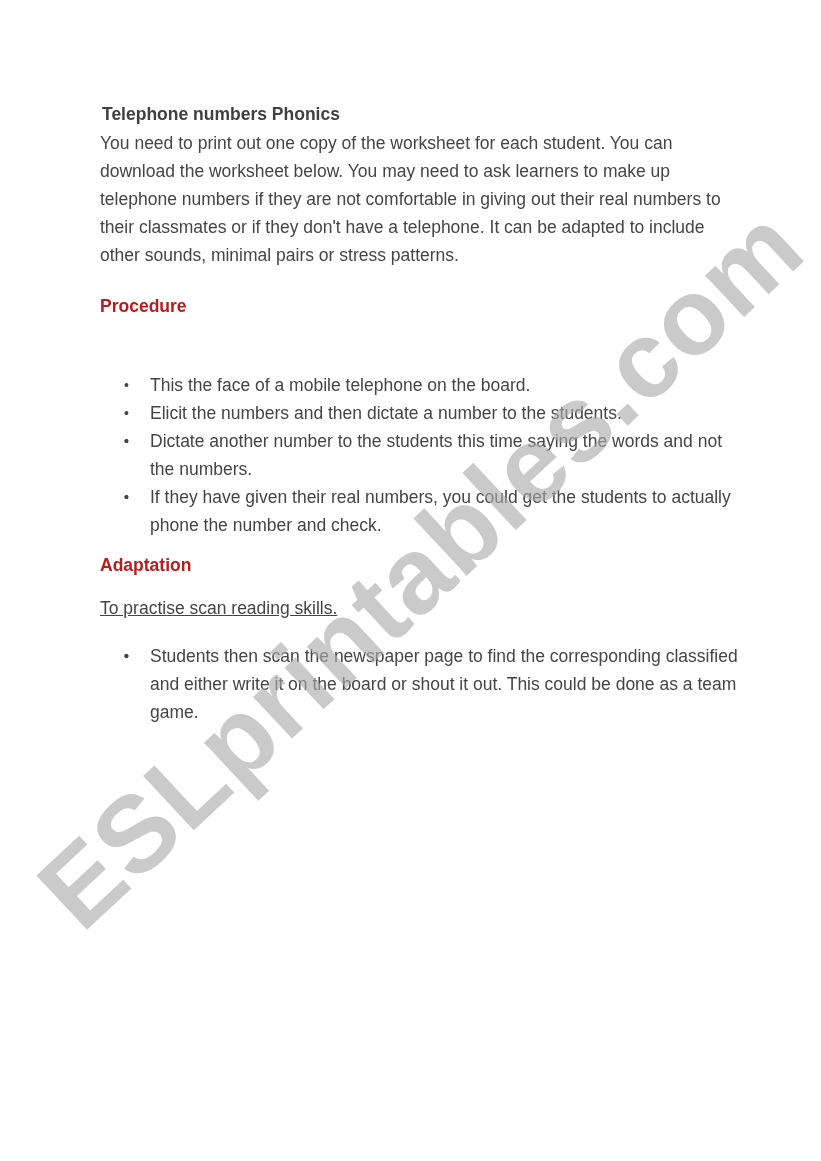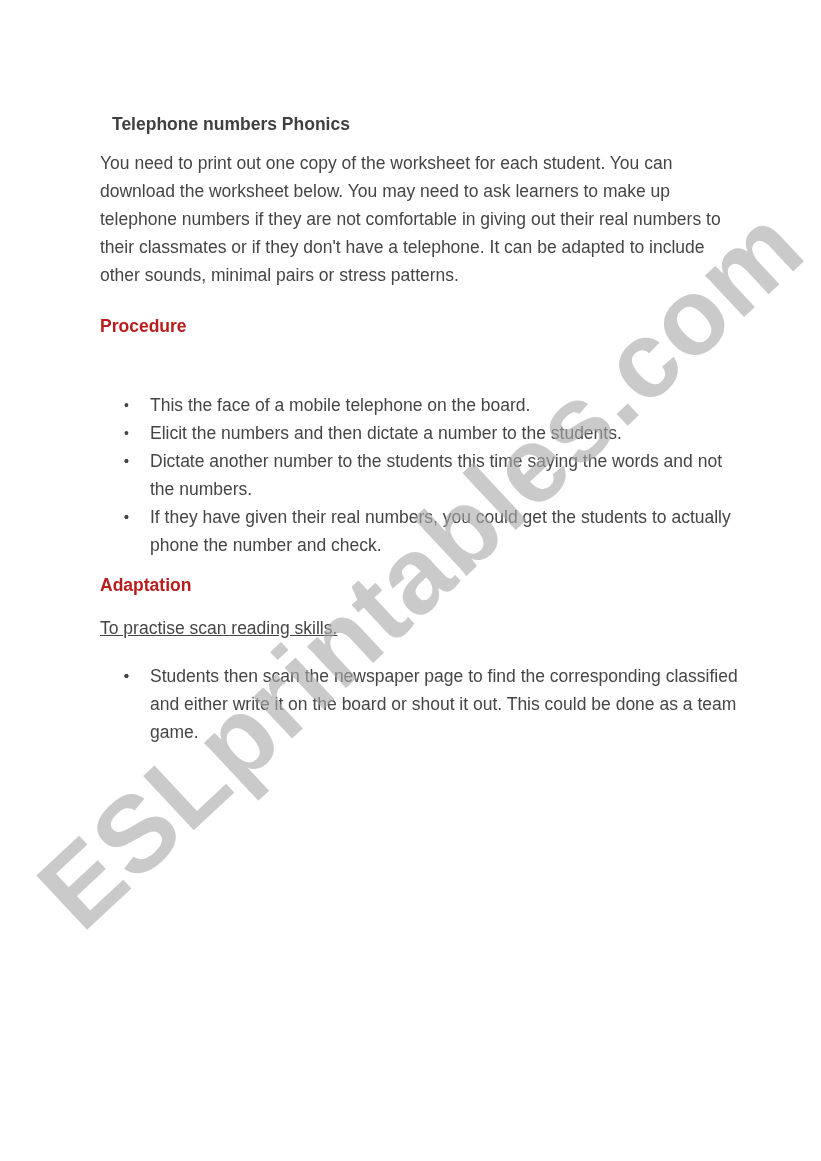--- a/index.html
+++ b/index.html
@@ -27,21 +27,21 @@
       top: 99px;
       width: 640px;
       font-size: 17.5px;
       line-height: 28px;
       z-index: 1;
     }
     .title {
       font-weight: bold;
       font-size: 17.5px;
       line-height: 26px;
-      margin: 12px;
+      margin: 2px;
       color: #404040;
     }
     .intro {
       margin: 0;
       line-height: 28px;
     }
     .heading {
       font-weight: bold;
       margin: 0;
       color: #b91c1c;

